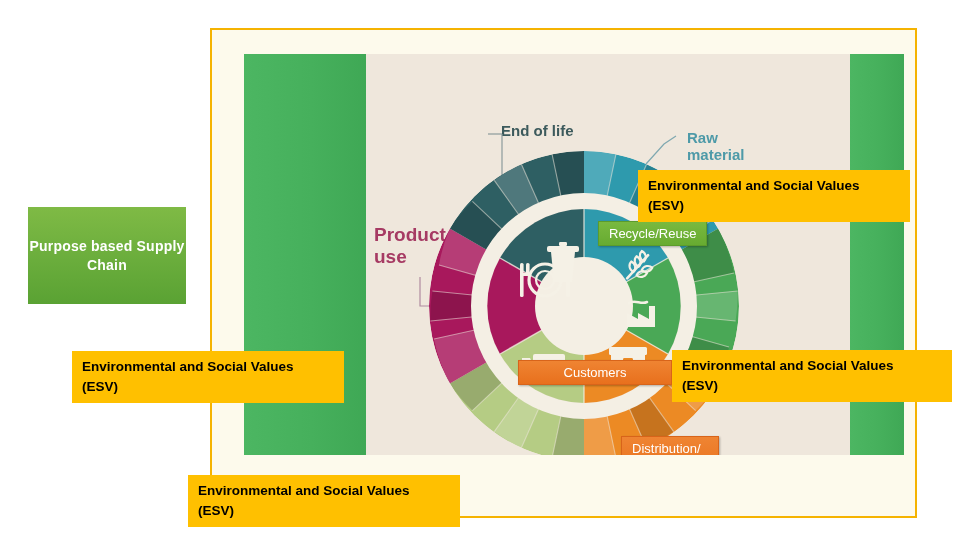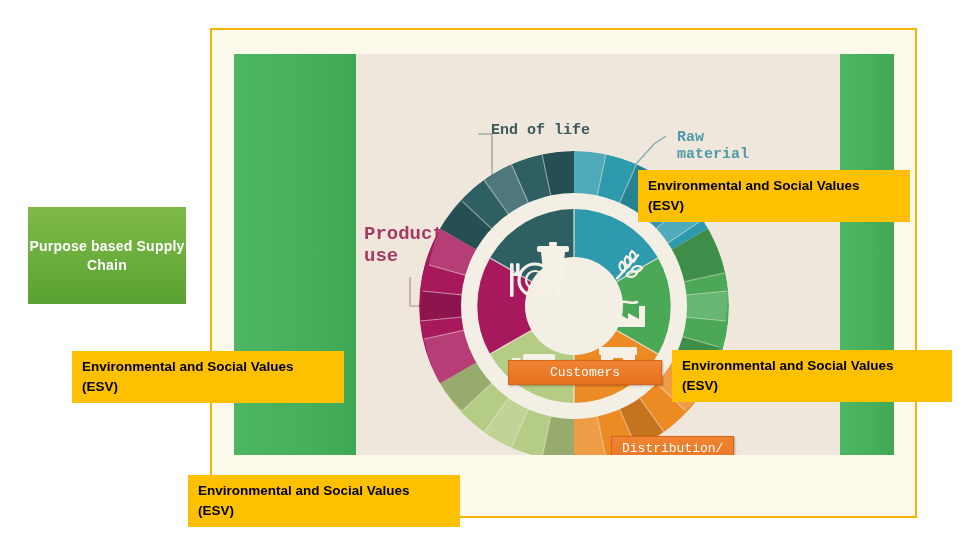--- a/index.html
+++ b/index.html
@@ -15,22 +15,22 @@
     line-height:1.35; letter-spacing:.2px;
   }
 
   
   #panel{
     position:absolute; left:210px; top:28px; width:707px; height:490px;
     background:#fdfaec; border:2px solid #f5b301; box-sizing:border-box;
   }
   
   #artboard{
-    position:absolute; left:22px; top:24px; width:660px; height:401px;
-    background:#efe7dc; overflow:hidden;font-family:Liberation Mono, monospace;
+    position:absolute; left:32px; top:24px; width:660px; height:401px;
+    background:#efe7dc; overflow:hidden;
   }
   
   .greenbar{
     position:absolute; top:0; height:100%;
     background:linear-gradient(90deg,#4cb662 0%,#46b05c 55%,#3fa855 100%);
   }
   #greenbar-left{ left:0px;  width:122px;}
   #greenbar-right{left:606px;width:54px;}
 
   
@@ -258,20 +258,21 @@
           <rect x="12" y="-2" width="8" height="4" rx="1.2" fill="#f5f1e6"></rect>
         </g>
       </svg>
     </div>
 
     <div class="chip chip-orange" id="chip-suppliers">Suppliers</div>
 
     <div class="chip chip-orange" id="chip-distribution">Distribution/
 Warehousing</div>
     <div class="chip chip-orange" id="chip-customers">Customers</div>
+    <div class="chip chip-green" id="chip-recycle">Recycle/Reuse</div>
 
   </div>
 </div>
 
 <div class="esv" id="esv-top">Environmental and Social Values
 (ESV)</div>
 <div class="esv" id="esv-right">Environmental and Social Values
 (ESV)</div>
 <div class="esv" id="esv-left">Environmental and Social Values
 (ESV)</div>

